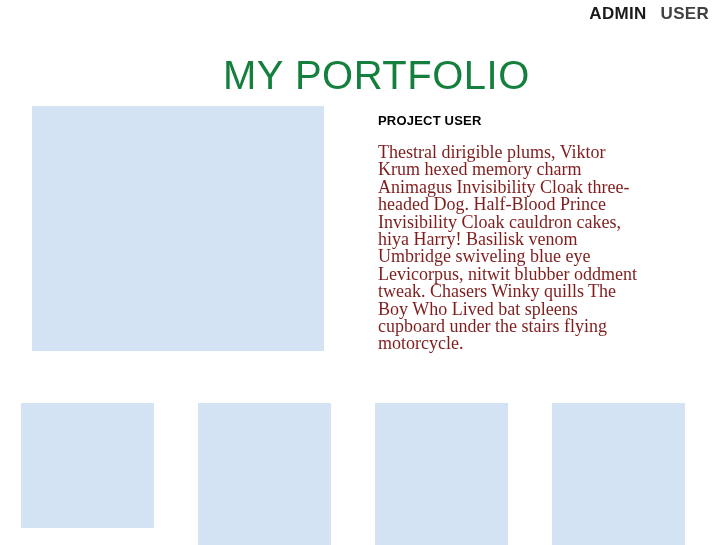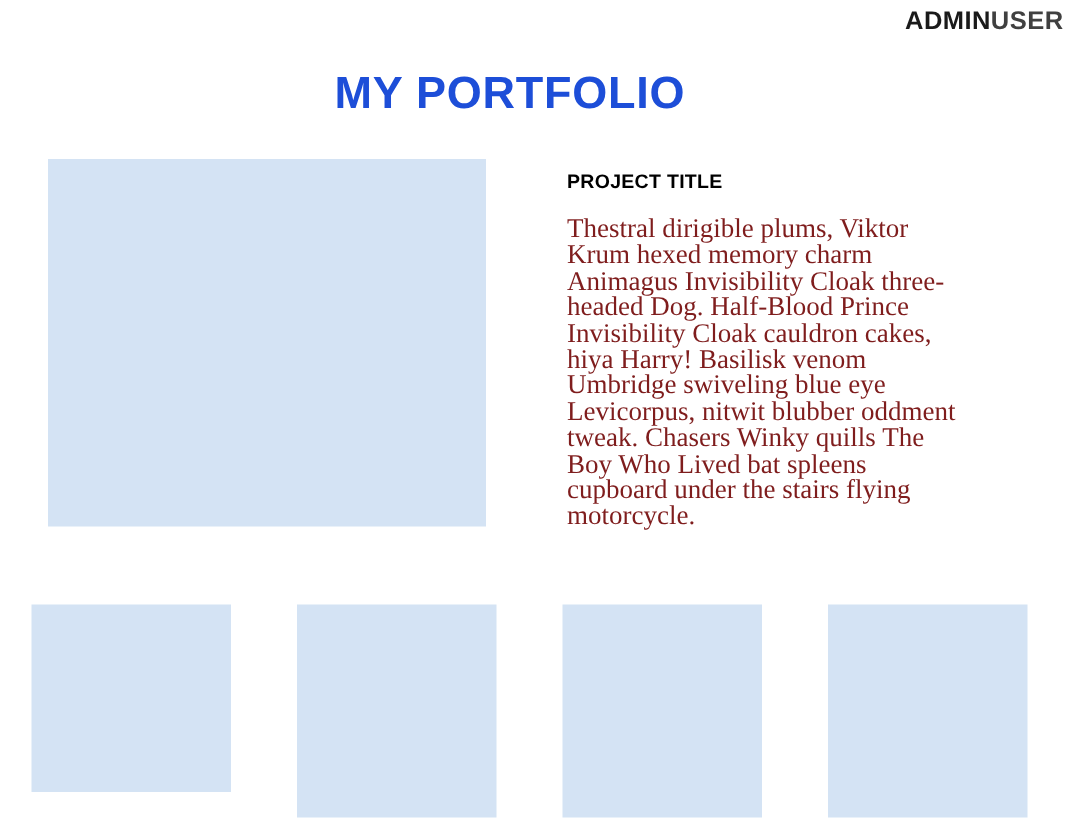--- a/index.html
+++ b/index.html
@@ -21,43 +21,44 @@
     height: 545px;
   }
 
   
   .topnav {
     position: absolute;
     top: 4px;
     right: 12px;
     display: flex;
     align-items: flex-end;
+    gap: 14px;
   }
   .nav-admin {
     font-size: 17px;
     font-weight: bold;
     color: #1a1a1a;
     letter-spacing: 0.3px;
   }
   .nav-user {
     font-size: 17px;
     font-weight: bold;
     color: #404040;
     letter-spacing: 0.3px;
   }
 
   
   .page-title {
     position: absolute;
     top: 26px;
     left: 223px;
-    font-size: 30px;
-    font-weight: bold;
+    font-size: 40px;
+    font-weight: normal;
     letter-spacing: 0.5px;
-    color: #1d4ed8;
+    color: #15803d;
   }
 
   
   .hero-image {
     position: absolute;
     left: 32px;
     top: 106px;
     width: 292px;
     height: 245px;
     background: #d4e3f4;
@@ -108,21 +109,21 @@
   <div class="topnav">
     <span class="nav-admin">ADMIN</span>
     <span class="nav-user">USER</span>
   </div>
 
   <h1 class="page-title">MY PORTFOLIO</h1>
 
   <div class="hero-image"></div>
 
   <div class="hero-text">
-    <div class="project-title">PROJECT TITLE</div>
+    <div class="project-title">PROJECT USER</div>
     <p class="project-body">Thestral dirigible plums, Viktor Krum hexed memory charm Animagus Invisibility Cloak three-headed Dog. Half-Blood Prince Invisibility Cloak cauldron cakes, hiya Harry! Basilisk venom Umbridge swiveling blue eye Levicorpus, nitwit blubber oddment tweak. Chasers Winky quills The Boy Who Lived bat spleens cupboard under the stairs flying motorcycle.</p>
   </div>
 
   <div class="thumb-row">
     <div class="thumb"></div>
     <div class="thumb tall"></div>
     <div class="thumb tall"></div>
     <div class="thumb tall"></div>
   </div>
 

